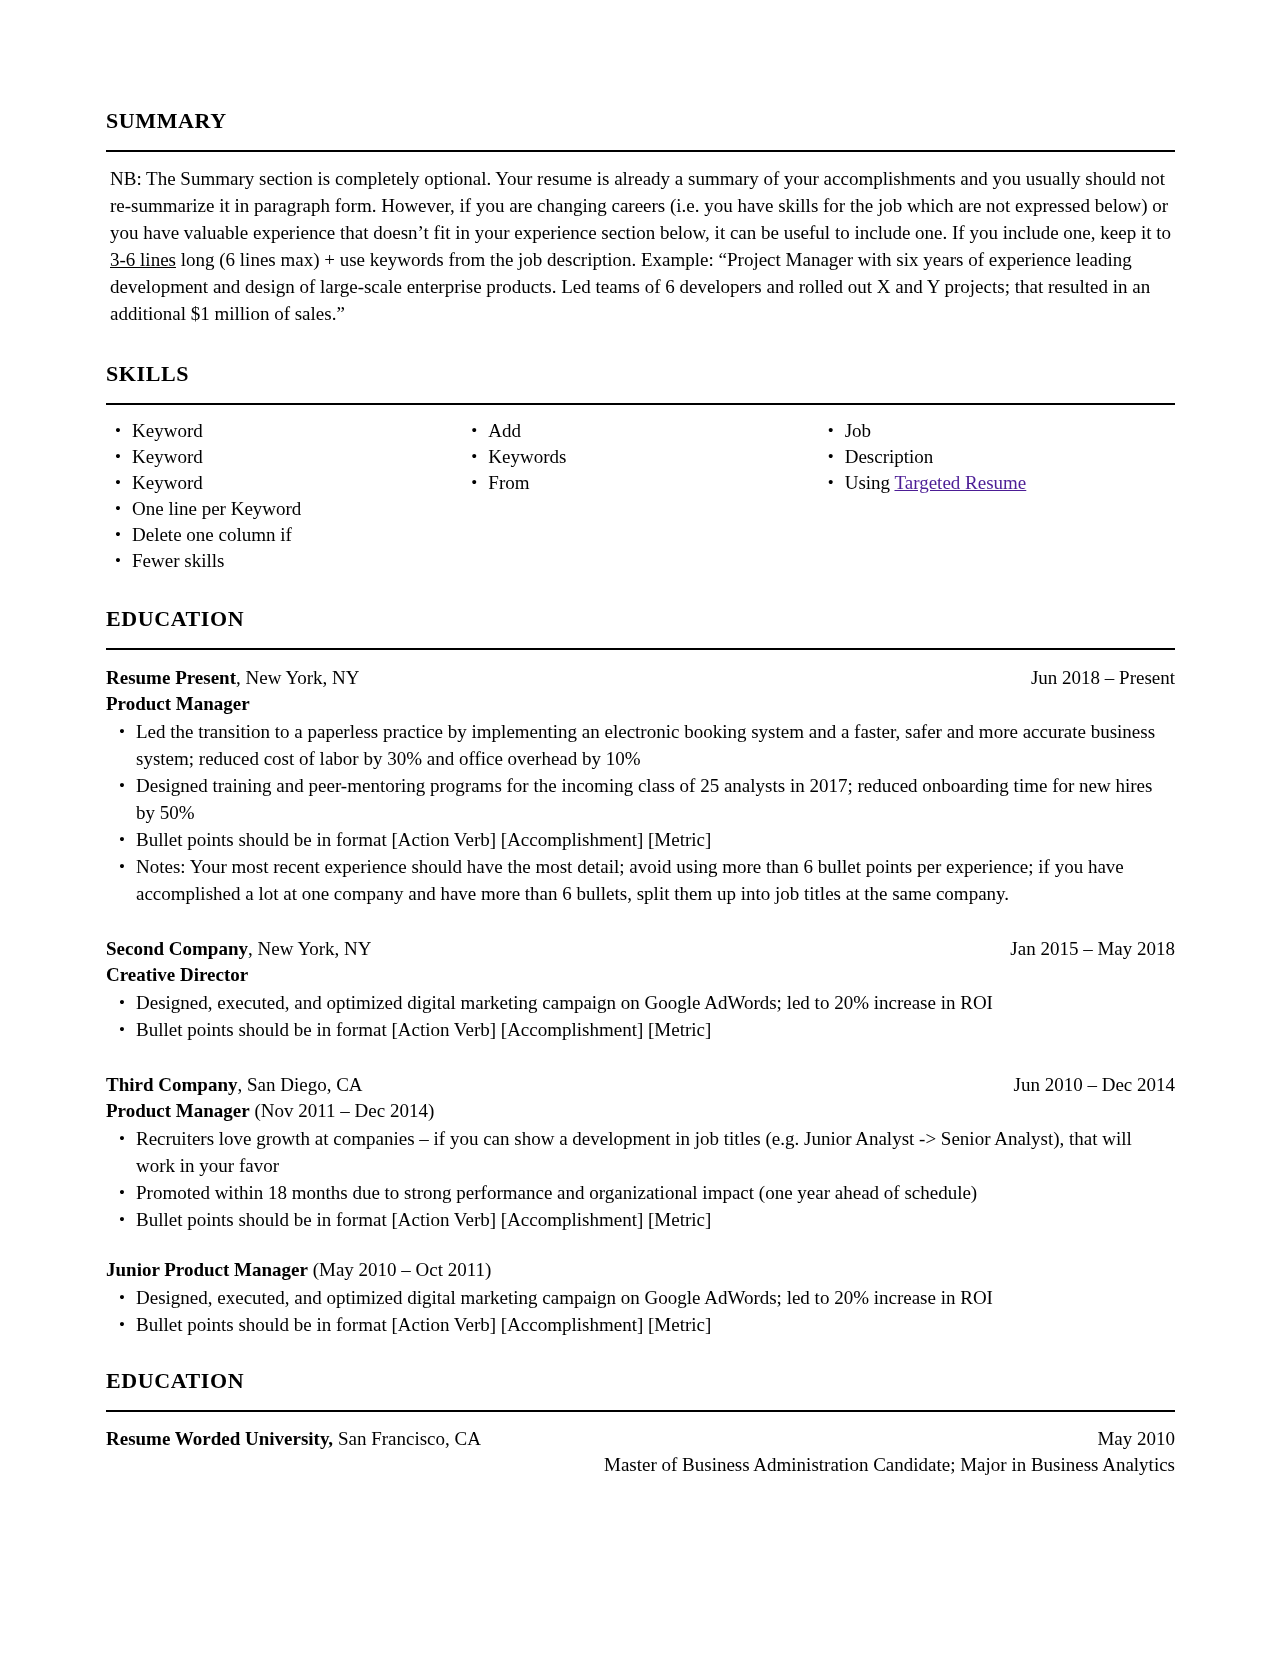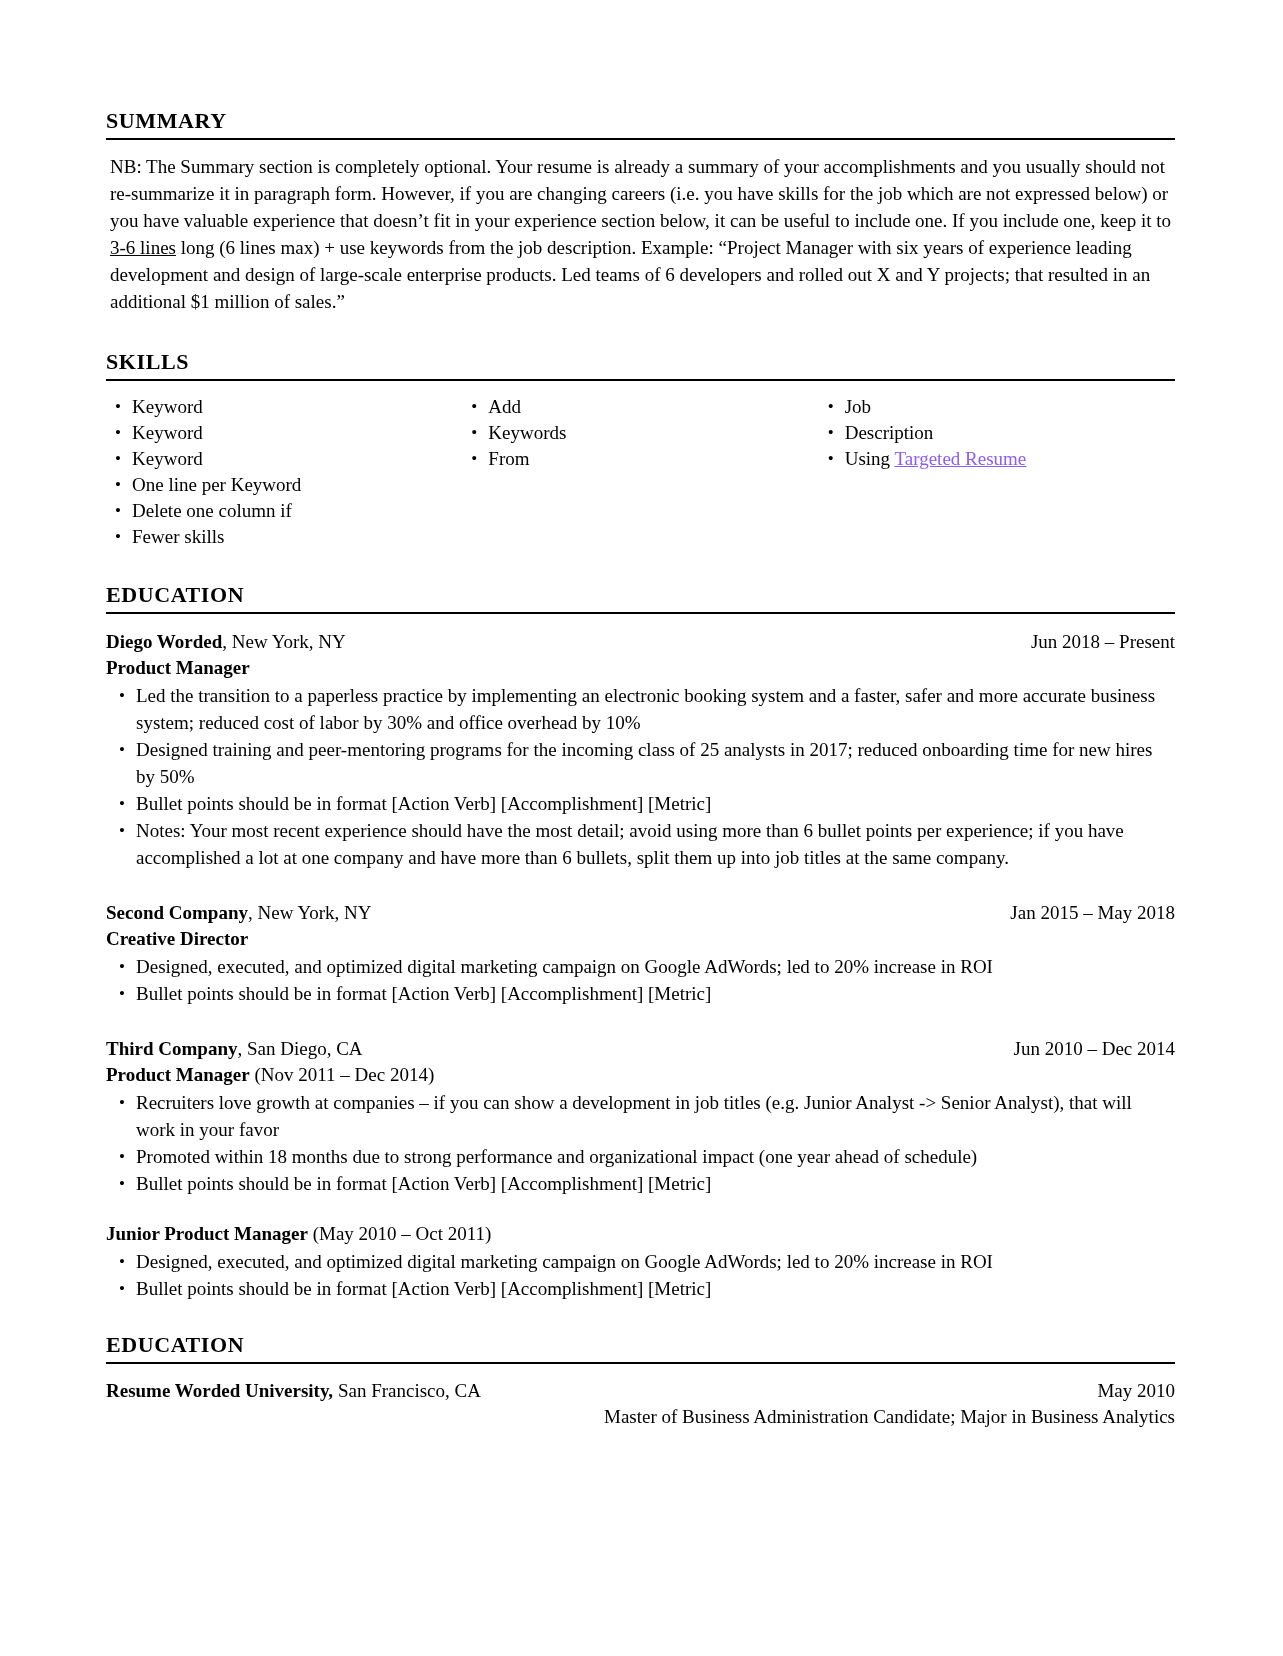--- a/index.html
+++ b/index.html
@@ -38,21 +38,21 @@
 
   
   .section { margin-top: 0; }
   .section-title {
     margin: 0 0 13px 0;
     font-size: 22px;
     line-height: 26px;
     font-weight: 700;
     letter-spacing: 0.6px;
     border-bottom: 2px solid #000;
-    padding-bottom: 4px;
+    padding-bottom: 16px;
   }
   .mt-summary   { margin-top: 28px; }
   .mt-skills    { margin-top: 34px; }
   .mt-experience{ margin-top: 32px; }
   .mt-education { margin-top: 30px; }
 
   .summary-text {
     margin: 4px;
     line-height: 27px;
   }
@@ -79,21 +79,21 @@
 
   
   .skills-grid {
     display: grid;
     grid-template-columns: repeat(3, 1fr);
     margin-top: 2px;
   }
   .skills-grid ul.bullets li { line-height: 26px; padding-left: 26px; }
   .skills-grid ul.bullets li::before { left: 9px; }
   a.link {
-    color: #8b5cf6;
+    color: #4c1d95;
     text-decoration: underline;
     cursor: pointer;
   }
 
   
   .job { margin-top: 15px; }
   .job + .job { margin-top: 29px; }
   .job-header {
     display: flex;
     justify-content: space-between;
@@ -151,21 +151,21 @@
         <li>Fewer skills</li>
       </ul>
     </div>
   </section>
 
   <section class="section mt-experience">
     <h2 class="section-title">EDUCATION</h2>
 
     <div class="job">
       <div class="job-header">
-        <div><span class="bold">Diego Worded</span><span>, New York, NY</span></div>
+        <div><span class="bold">Resume Present</span><span>, New York, NY</span></div>
         <div>Jun 2018 – Present</div>
       </div>
       <div class="role">
         <div class="role-title"><span class="bold">Product Manager</span><span></span></div>
         <ul class="bullets">
           <li>Led the transition to a paperless practice by implementing an electronic booking system and a faster, safer and more accurate business system; reduced cost of labor by 30% and office overhead by 10%</li>
           <li>Designed training and peer-mentoring programs for the incoming class of 25 analysts in 2017; reduced onboarding time for new hires by 50%</li>
           <li>Bullet points should be in format [Action Verb] [Accomplishment] [Metric]</li>
           <li>Notes: Your most recent experience should have the most detail; avoid using more than 6 bullet points per experience; if you have accomplished a lot at one company and have more than 6 bullets, split them up into job titles at the same company.</li>
         </ul>

